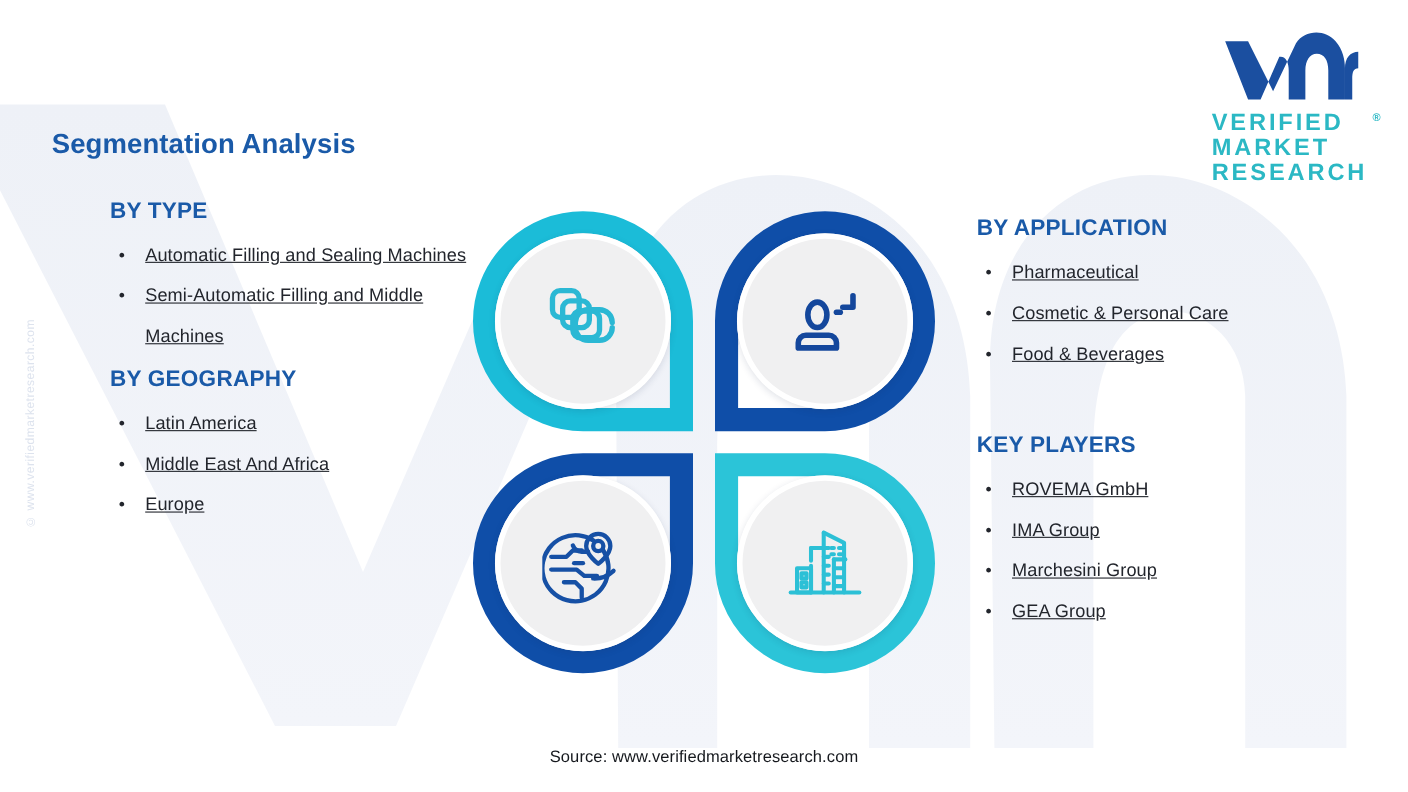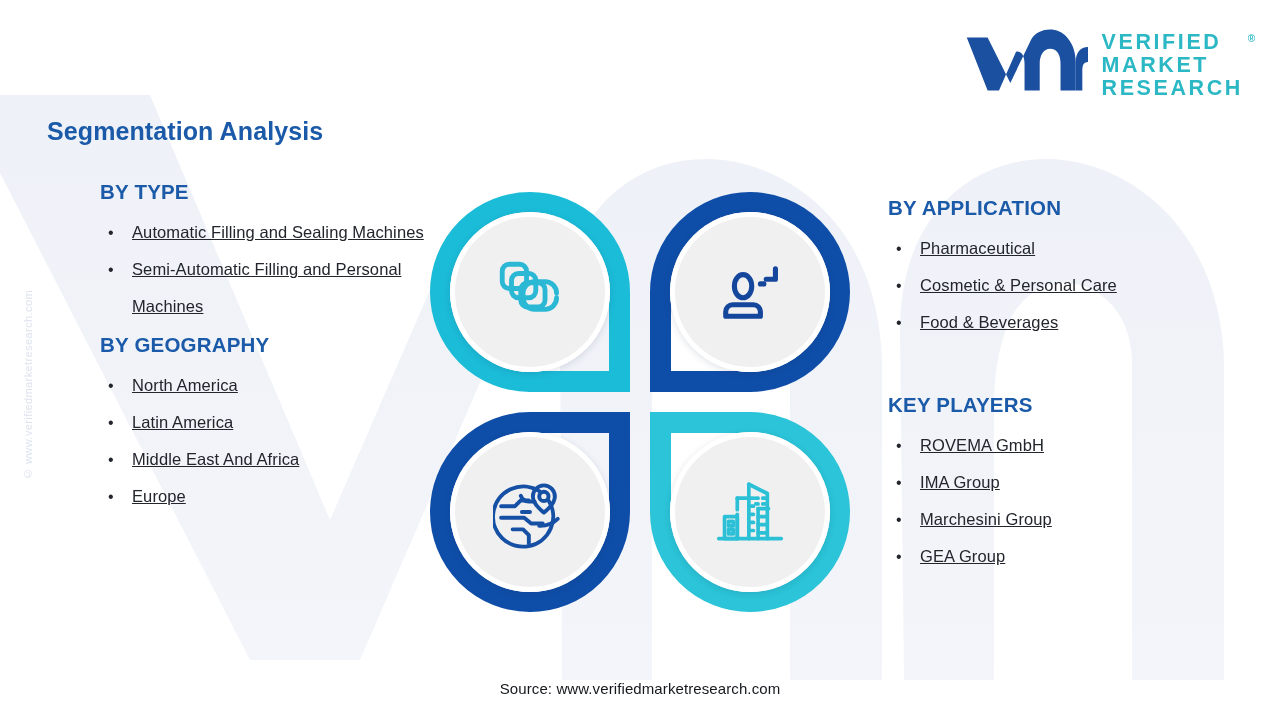--- a/index.html
+++ b/index.html
@@ -41,21 +41,21 @@
     text-transform:uppercase;
   }
   #page-subtitle{
     position:absolute;left:47px;top:117px;
     font-size:25px;font-weight:bold;color:#1a5aa8;
     letter-spacing:.1px;
     text-align:center;
   }
 
   
-  #logo{position:absolute;right:37px;top:28px;display:flex;align-items:flex-end;gap:14px;z-index:4;}
+  #logo{position:absolute;right:37px;top:28px;display:flex;align-items:center;z-index:4;flex-direction:column;}
   #logo-mark{width:125px;height:72px;display:block;}
   #logo-words{position:relative;color:#2bb8c4;font-weight:bold;line-height:23px;font-size:21.5px;letter-spacing:2.6px;}
   #logo-words .reg{position:absolute;right:-12px;top:-4px;font-size:10px;letter-spacing:0;}
 
   
   .column{position:absolute;z-index:3;}
   #col-left{left:100px;top:180px;width:330px;}
   #col-right{left:888px;top:196px;width:340px;}
 
   .section-head{
@@ -175,28 +175,27 @@
     <span class="reg">®</span>
   </div>
 </div>
 
 <div id="col-left" class="column">
 
   <div id="grp-type">
     <div class="section-head">BY TYPE</div>
     <ul class="bullet-list">
       <li class="wrap">Automatic Filling and Sealing Machines</li>
-      <li class="wrap">Semi-Automatic Filling and Personal Machines</li>
+      <li class="wrap">Semi-Automatic Filling and Middle Machines</li>
     </ul>
   </div>
 
   <div>
     <div id="head-geography" class="section-head">BY GEOGRAPHY</div>
     <ul class="bullet-list">
-      <li>North America</li>
       <li>Latin America</li>
       <li>Middle East And Africa</li>
       <li>Europe</li>
     </ul>
   </div>
 
 </div>
 
 <div id="col-right" class="column">
 

